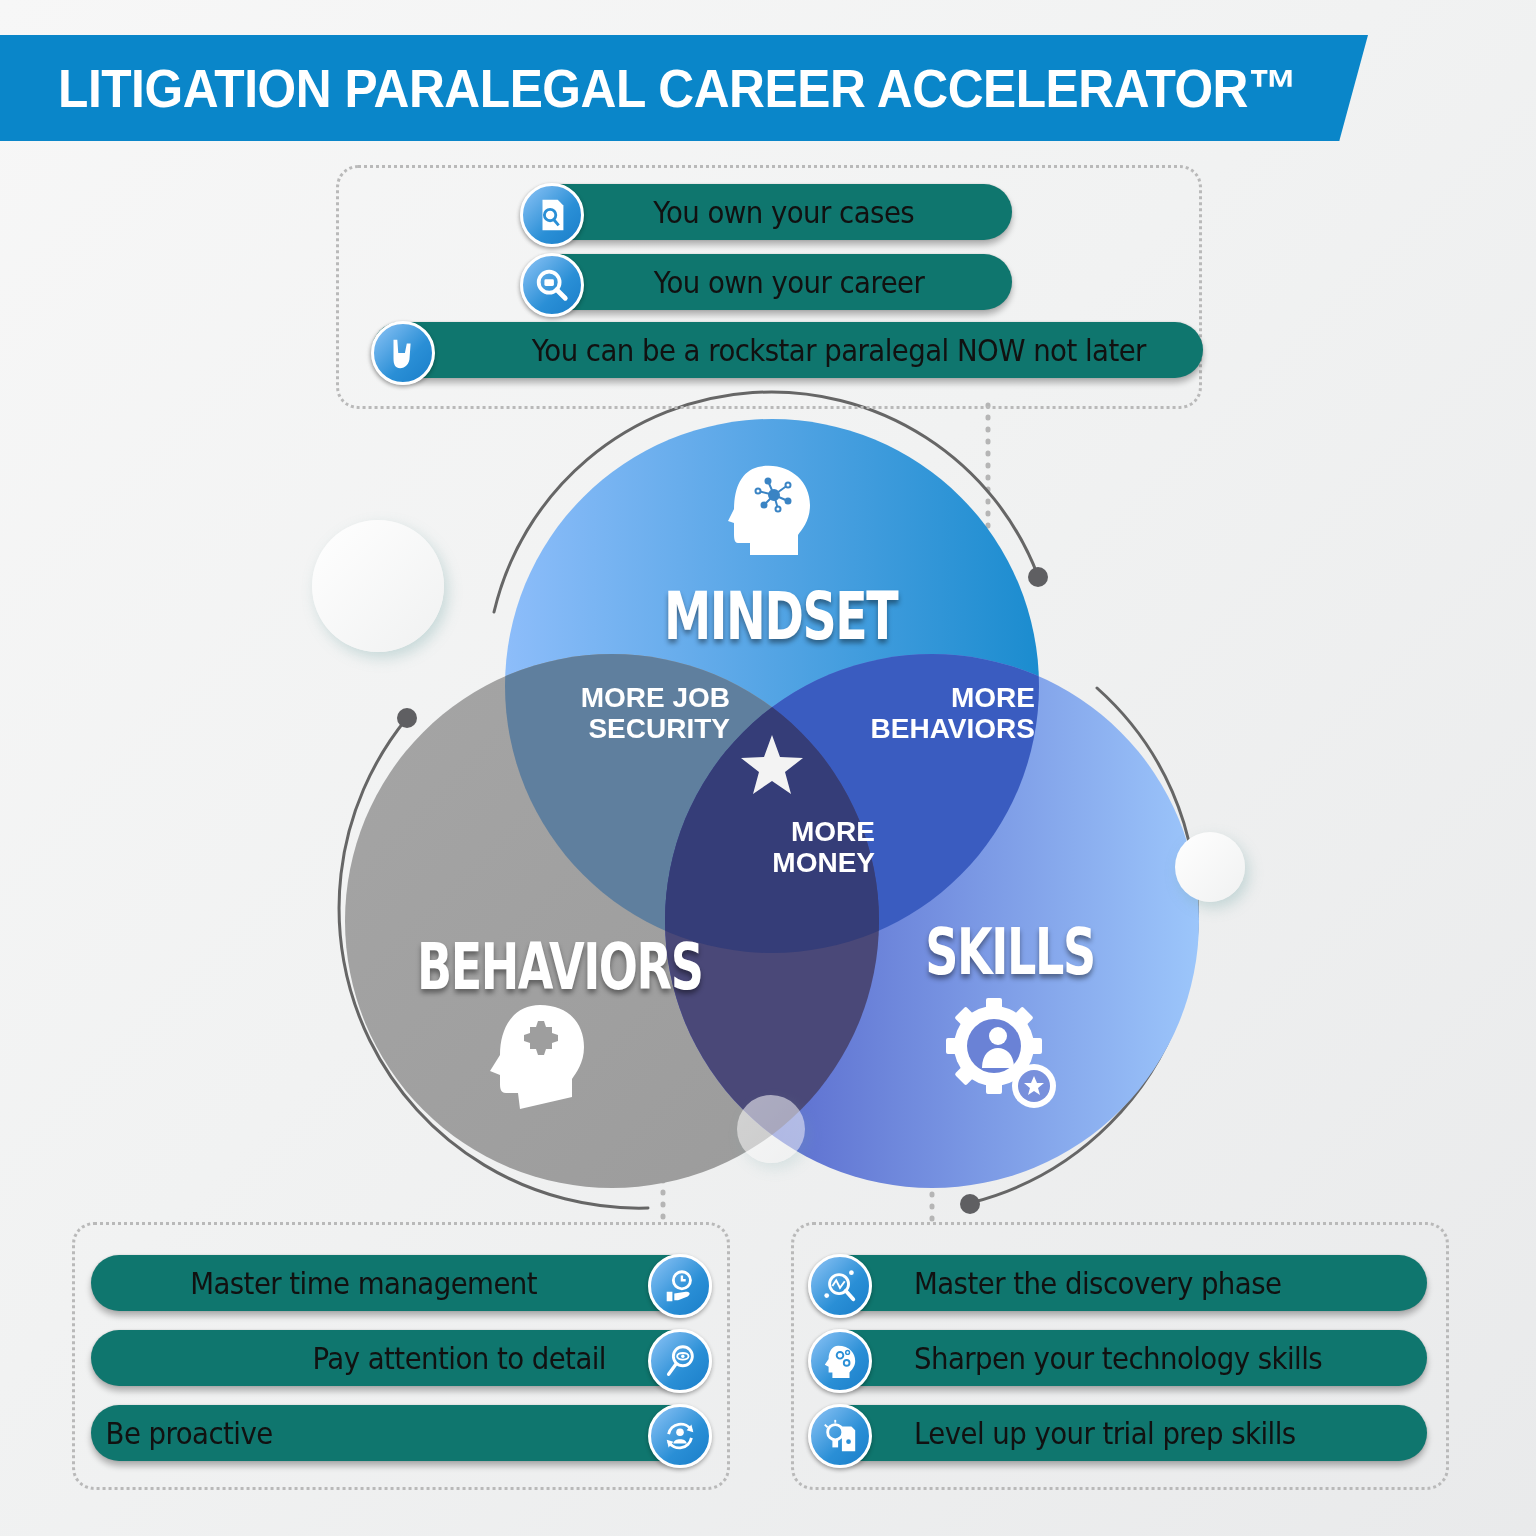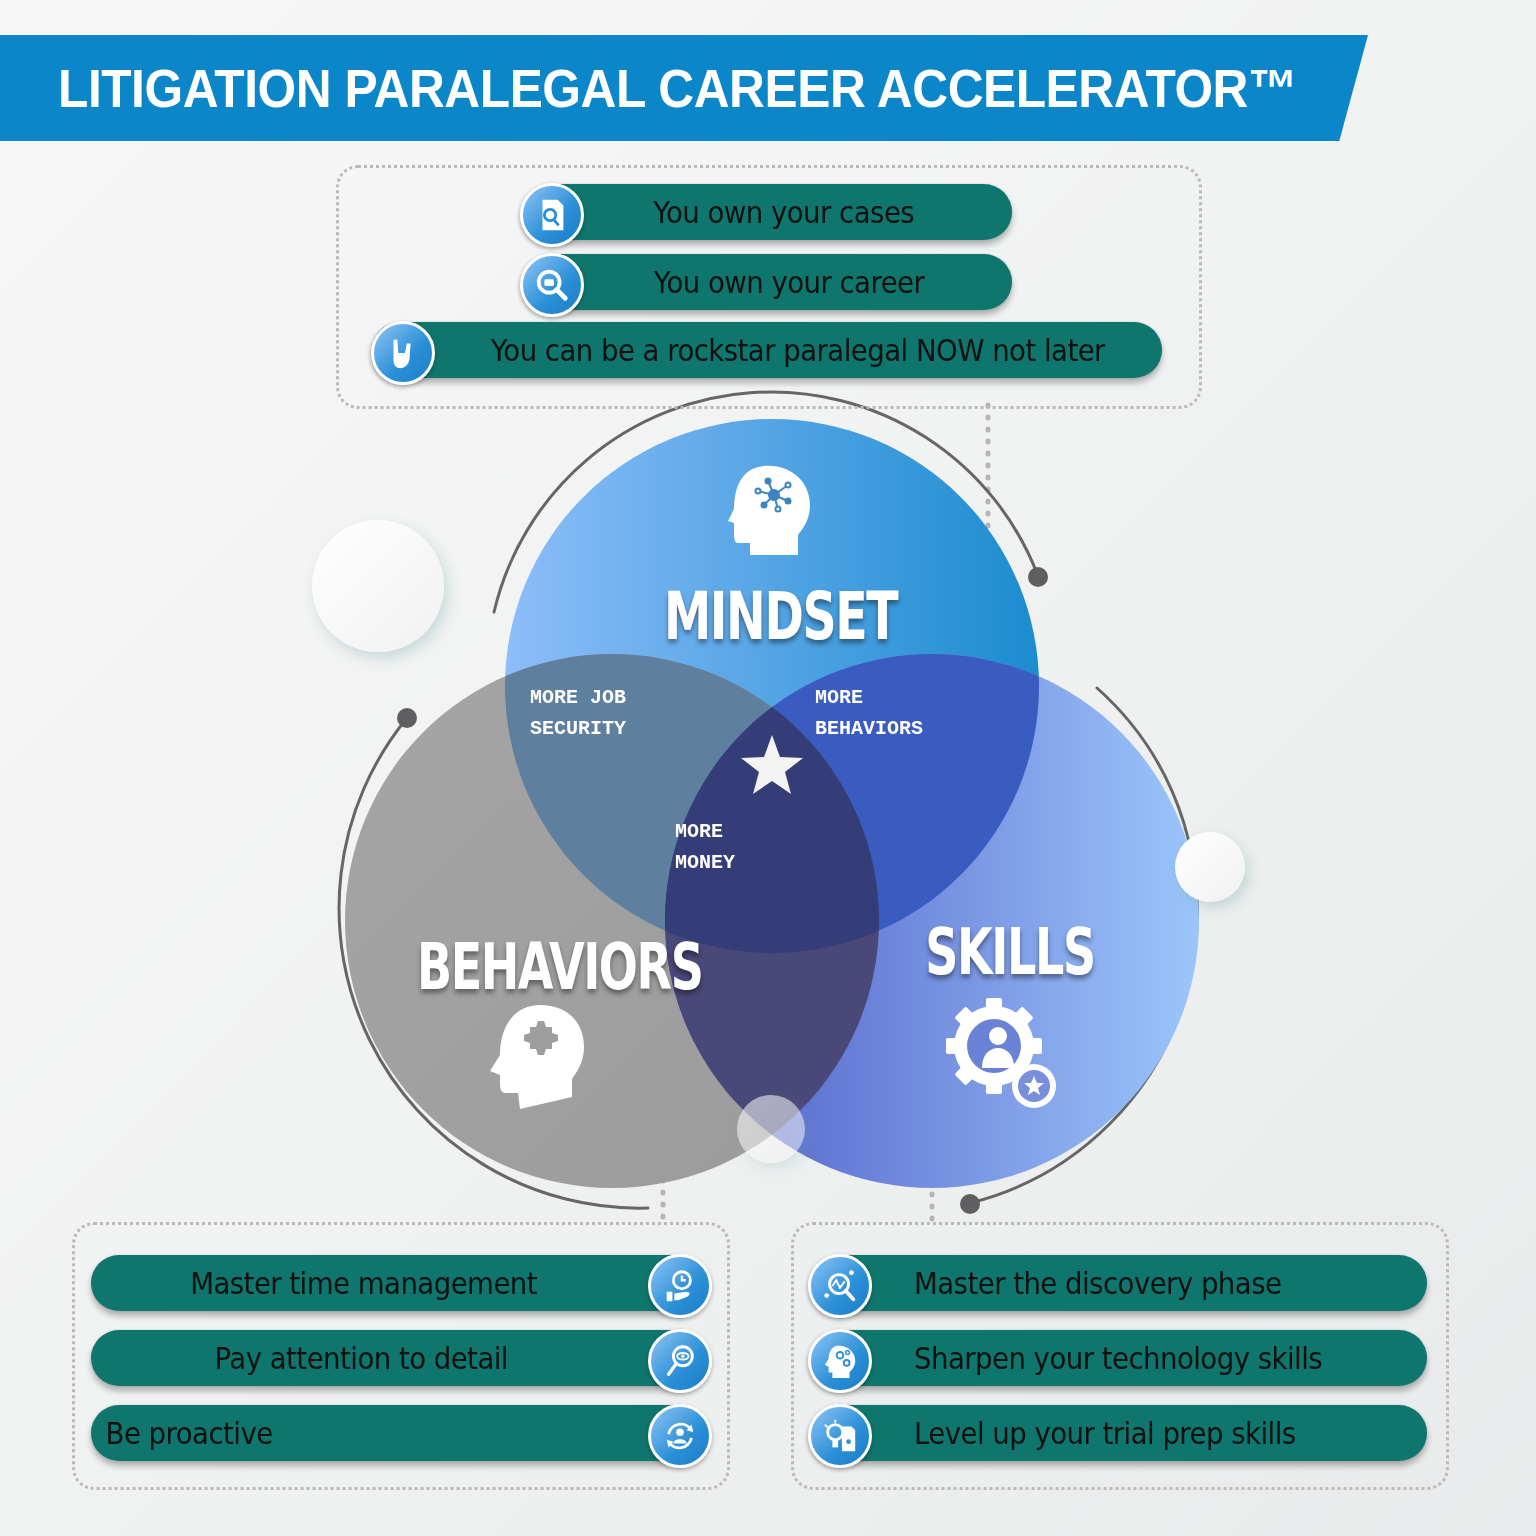--- a/index.html
+++ b/index.html
@@ -45,22 +45,22 @@
   .venn { position:absolute; left:0; top:0; width:1536px; height:1536px; }
   .label-big {
     position:absolute; color:#fff; font-weight:bold;
     font-family: "DejaVu Sans", sans-serif; letter-spacing:-2px;
     text-shadow: 0 4px 6px rgba(0,0,0,.4);
     transform: scaleX(0.72); transform-origin:center;
     text-align:center; white-space:nowrap;
   }
   .label-mid {
     position:absolute; color:#fff; font-weight:bold;
-    font-family: Liberation Mono, monospace;
-    font-size:20px; line-height:31px; text-align:left; white-space:nowrap;
+    font-family: Liberation Sans, sans-serif;
+    font-size:28px; line-height:31px; text-align:right; white-space:nowrap;
   }
   .deco-ball {
     position:absolute; border-radius:50%;
     background: linear-gradient(135deg, #ffffff 0%, #f0f1f1 100%);
     box-shadow: 4px 6px 14px rgba(120,170,170,.35);
   }
 </style>
 </head>
 <body>
 
@@ -213,21 +213,21 @@
   <span class="pill-text" style="margin-left:120px;">You own your career</span>
 </div>
 <div class="icon-circle" style="left:520px;top:253px;">
   <svg viewBox="0 0 40 40">
       <circle cx="17" cy="17" r="11" fill="none" stroke="#fff" stroke-width="4"></circle>
       <line x1="25" y1="25" x2="34" y2="34" stroke="#fff" stroke-width="5" stroke-linecap="round"></line>
       <rect x="12" y="14" width="10" height="7" rx="1.5" fill="#fff"></rect>
     </svg>
 </div>
 
-<div class="pill" style="left:372px;top:322px;width:790px;">
+<div class="pill" style="left:372px;top:322px;width:790px;padding-left:41px;">
   <span class="pill-text" style="margin-left:92px;">You can be a rockstar paralegal NOW not later</span>
 </div>
 <div class="icon-circle" style="left:371px;top:321px;">
   <svg viewBox="0 0 40 40">
       <path d="M10 6 L14 6 L15 20 L22 20 L24 10 L28 10 L27 24 C27 32 22 36 17 36 C12 36 10 32 10 26 Z" fill="#fff"></path>
     </svg>
 </div>
 
 <div class="dotbox" style="left:72px;top:1222px;width:652px;height:262px;"></div>
 
@@ -235,21 +235,21 @@
   <span class="pill-text" style="margin-right:100px;transform-origin:right;">Master time management</span>
 </div>
 <div class="icon-circle" style="left:648px;top:1254px;">
   <svg viewBox="0 0 40 40">
       <circle cx="22" cy="14" r="9" fill="none" stroke="#fff" stroke-width="3"></circle>
       <path d="M22 9 L22 14 L26 14" stroke="#fff" stroke-width="2.5" fill="none"></path>
       <path d="M6 26 L12 26 L12 36 L6 36 Z M14 28 L26 26 C30 26 32 28 28 31 L18 35 L14 35 Z" fill="#fff"></path>
     </svg>
 </div>
 
-<div class="pill" style="left:91px;top:1330px;width:615px;justify-content:center;">
+<div class="pill" style="left:91px;top:1330px;width:615px;justify-content:flex-end;">
   <span class="pill-text" style="margin-right:100px;transform-origin:right;">Pay attention to detail</span>
 </div>
 <div class="icon-circle" style="left:648px;top:1329px;">
   <svg viewBox="0 0 40 40">
       <circle cx="23" cy="15" r="10" fill="none" stroke="#fff" stroke-width="3"></circle>
       <ellipse cx="23" cy="15" rx="6" ry="3.5" fill="none" stroke="#fff" stroke-width="2"></ellipse>
       <circle cx="23" cy="15" r="1.8" fill="#fff"></circle>
       <line x1="16" y1="23" x2="8" y2="34" stroke="#fff" stroke-width="3.5" stroke-linecap="round"></line>
     </svg>
 </div>

